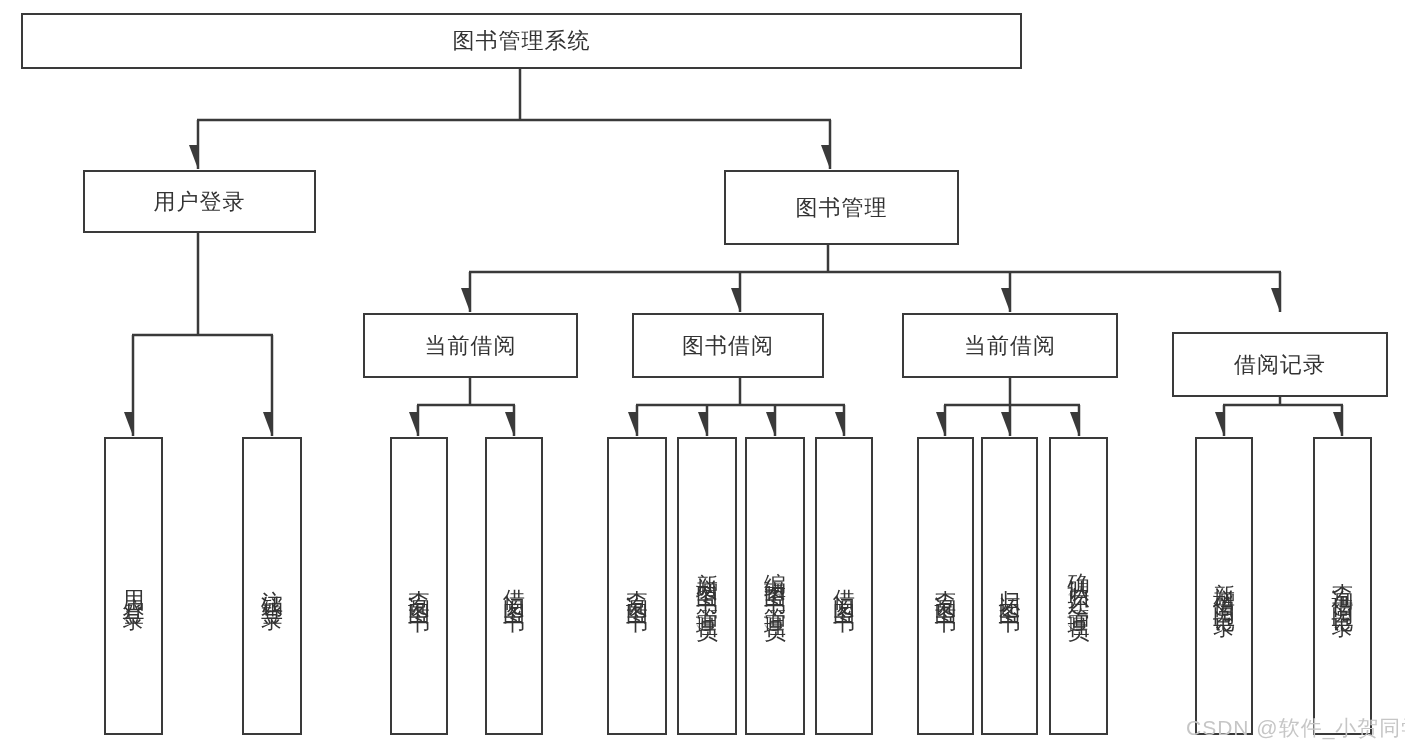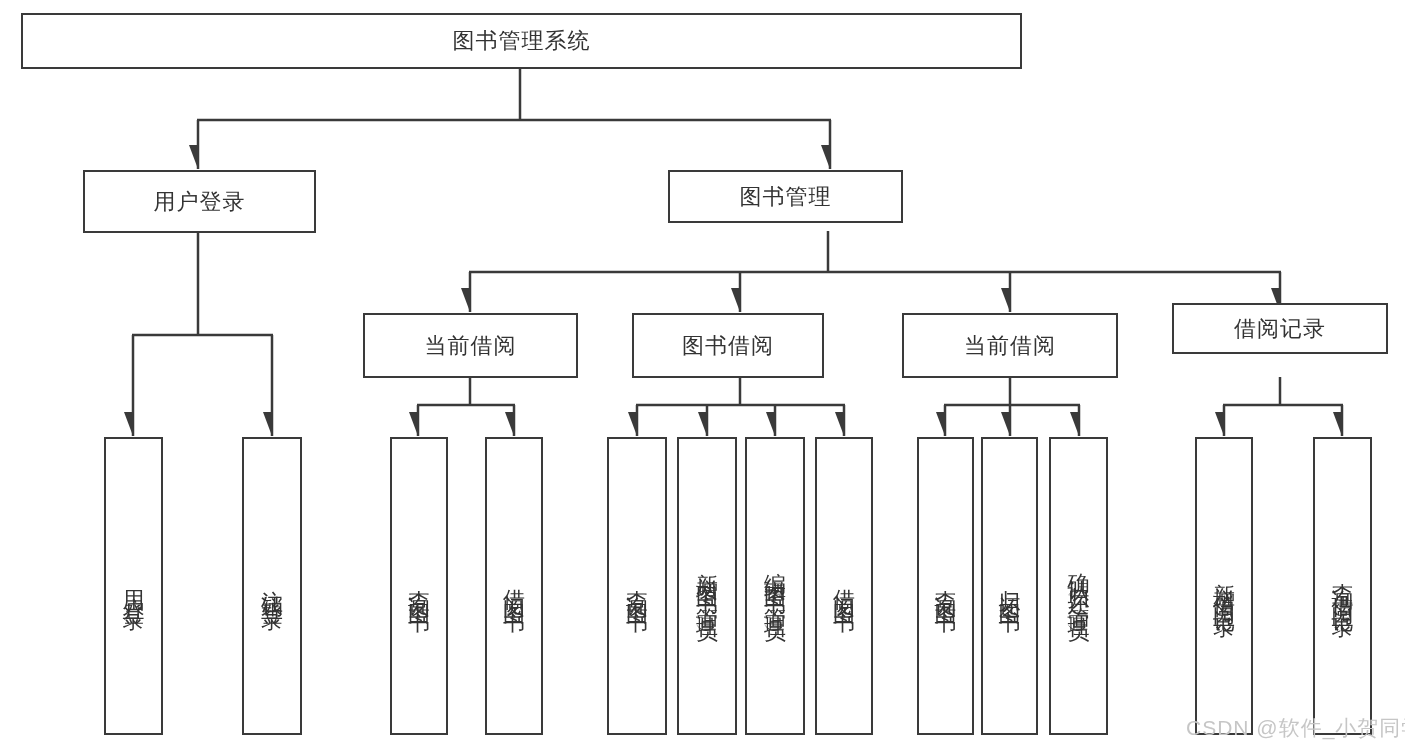--- a/index.html
+++ b/index.html
@@ -105,26 +105,26 @@
 
     <line x1="1280" y1="377" x2="1280" y2="406"></line>
     <line x1="1223" y1="405" x2="1343" y2="405"></line>
     <line x1="1224" y1="405" x2="1224" y2="436" marker-end="url(#arrow)"></line>
     <line x1="1342" y1="405" x2="1342" y2="436" marker-end="url(#arrow)"></line>
   </svg>
 
   <div class="node" style="left:21px; top:13px; width:1001px; height:56px;">图书管理系统</div>
 
   <div class="node" style="left:83px; top:170px; width:233px; height:63px;">用户登录</div>
-  <div class="node" style="left:668px; top:170px; width:235px; height:53px;">图书管理</div>
+  <div class="node" style="left:724px; top:170px; width:235px; height:75px;">图书管理</div>
 
   <div class="node" style="left:363px; top:313px; width:215px; height:65px;">当前借阅</div>
   <div class="node" style="left:632px; top:313px; width:192px; height:65px;">图书借阅</div>
   <div class="node" style="left:902px; top:313px; width:216px; height:65px;">当前借阅</div>
-  <div class="node" style="left:1172px; top:303px; width:216px; height:51px;">借阅记录</div>
+  <div class="node" style="left:1172px; top:332px; width:216px; height:65px;">借阅记录</div>
 
   <div class="node v-node" style="left:104px; top:437px; width:59px; height:298px;">用户登录</div>
   <div class="node v-node" style="left:242px; top:437px; width:60px; height:298px;">注销登录</div>
 
   <div class="node v-node" style="left:390px; top:437px; width:58px; height:298px;">查询图书</div>
   <div class="node v-node" style="left:485px; top:437px; width:58px; height:298px;">借阅图书</div>
 
   <div class="node v-node" style="left:607px; top:437px; width:60px; height:298px;">查询图书</div>
   <div class="node v-node" style="left:677px; top:437px; width:60px; height:298px;">新增图书（管理员）</div>
   <div class="node v-node" style="left:745px; top:437px; width:60px; height:298px;">编辑图书（管理员）</div>

